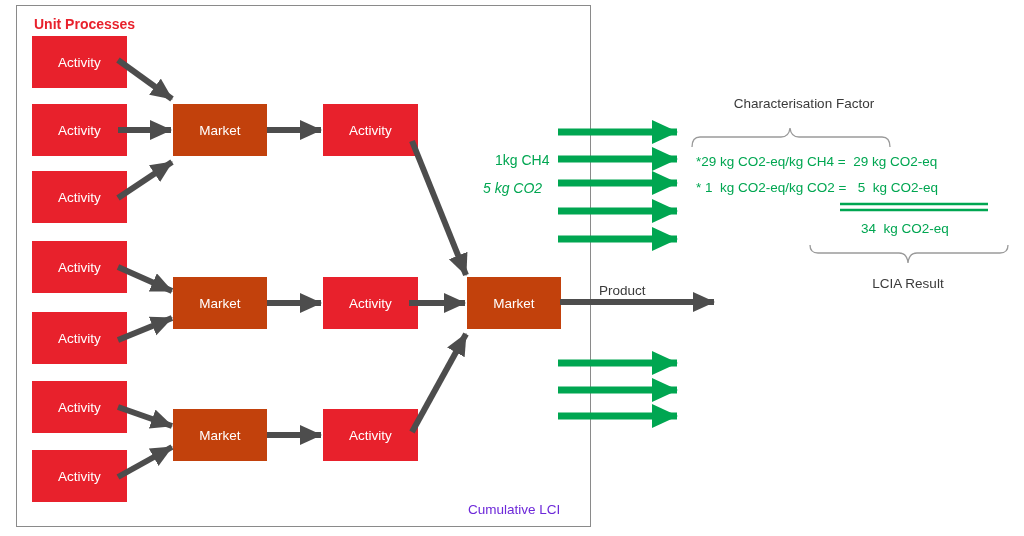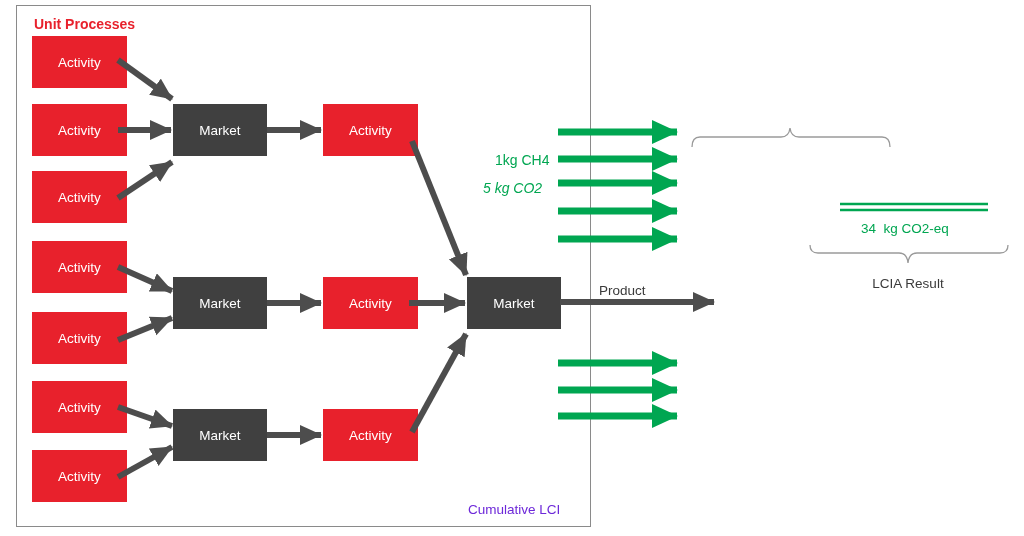--- a/index.html
+++ b/index.html
@@ -9,21 +9,21 @@
   }
   .frame{
     position:absolute;left:16px;top:5px;width:575px;height:522px;
     border:1px solid #8a8a8a;background:#ffffff;box-sizing:border-box;
   }
   .node{
     position:absolute;display:flex;align-items:center;justify-content:center;
     color:#ffffff;font-size:13.5px;box-sizing:border-box;
   }
   .activity{background:#e8212c;width:95px;height:52px;}
-  .market{background:#404040;width:94px;height:52px;}
+  .market{background:#c2410c;width:94px;height:52px;}
   .title-red{
     position:absolute;left:34px;top:16px;color:#e8212c;
     font-size:14px;font-weight:bold;white-space:pre;
   }
   .lbl{position:absolute;white-space:pre;font-size:13.5px;}
   .green{color:#00a651;}
   .gray{color:#6d28d9;}
   .dark{color:#3a3a3a;}
   .centered{text-align:center;}
   svg.overlay{position:absolute;left:0;top:0;pointer-events:none;}
@@ -82,20 +82,23 @@
 
   <div class="node market" style="left:467px;top:277px;">
       <span>Market</span>
     </div>
 
   <div class="lbl green" style="left:483px;top:152px;font-size:14px;margin-left:12px;">1kg CH4</div>
   <div class="lbl green" style="left:483px;top:180px;font-size:14px;font-style:italic;">5 kg CO2</div>
 
   <div class="lbl dark" style="left:599px;top:283px;">Product</div>
 
+  <div class="lbl dark centered" style="left:704px;top:96px;width:200px;">Characterisation Factor</div>
+  <div class="lbl green" style="left:696px;top:154px;">*29 kg CO2-eq/kg CH4 =  29 kg CO2-eq</div>
+  <div class="lbl green" style="left:696px;top:180px;">* 1  kg CO2-eq/kg CO2 =   5  kg CO2-eq</div>
   <div class="lbl green" style="left:861px;top:221px;">34  kg CO2-eq</div>
   <div class="lbl dark centered" style="left:856px;top:276px;width:104px;">LCIA Result</div>
 
   <svg class="overlay" width="1024" height="536" viewBox="0 0 1024 536">
     <defs>
       <marker id="ah-dark" markerUnits="userSpaceOnUse" markerWidth="24" markerHeight="22" refX="21" refY="10" orient="auto">
         <path d="M0,0 L22,10 L0,20 Z" fill="#4d4d4d"></path>
       </marker>
       <marker id="ah-green" markerUnits="userSpaceOnUse" markerWidth="28" markerHeight="26" refX="25" refY="12" orient="auto">
         <path d="M0,0 L26,12 L0,24 Z" fill="#00a651"></path>

